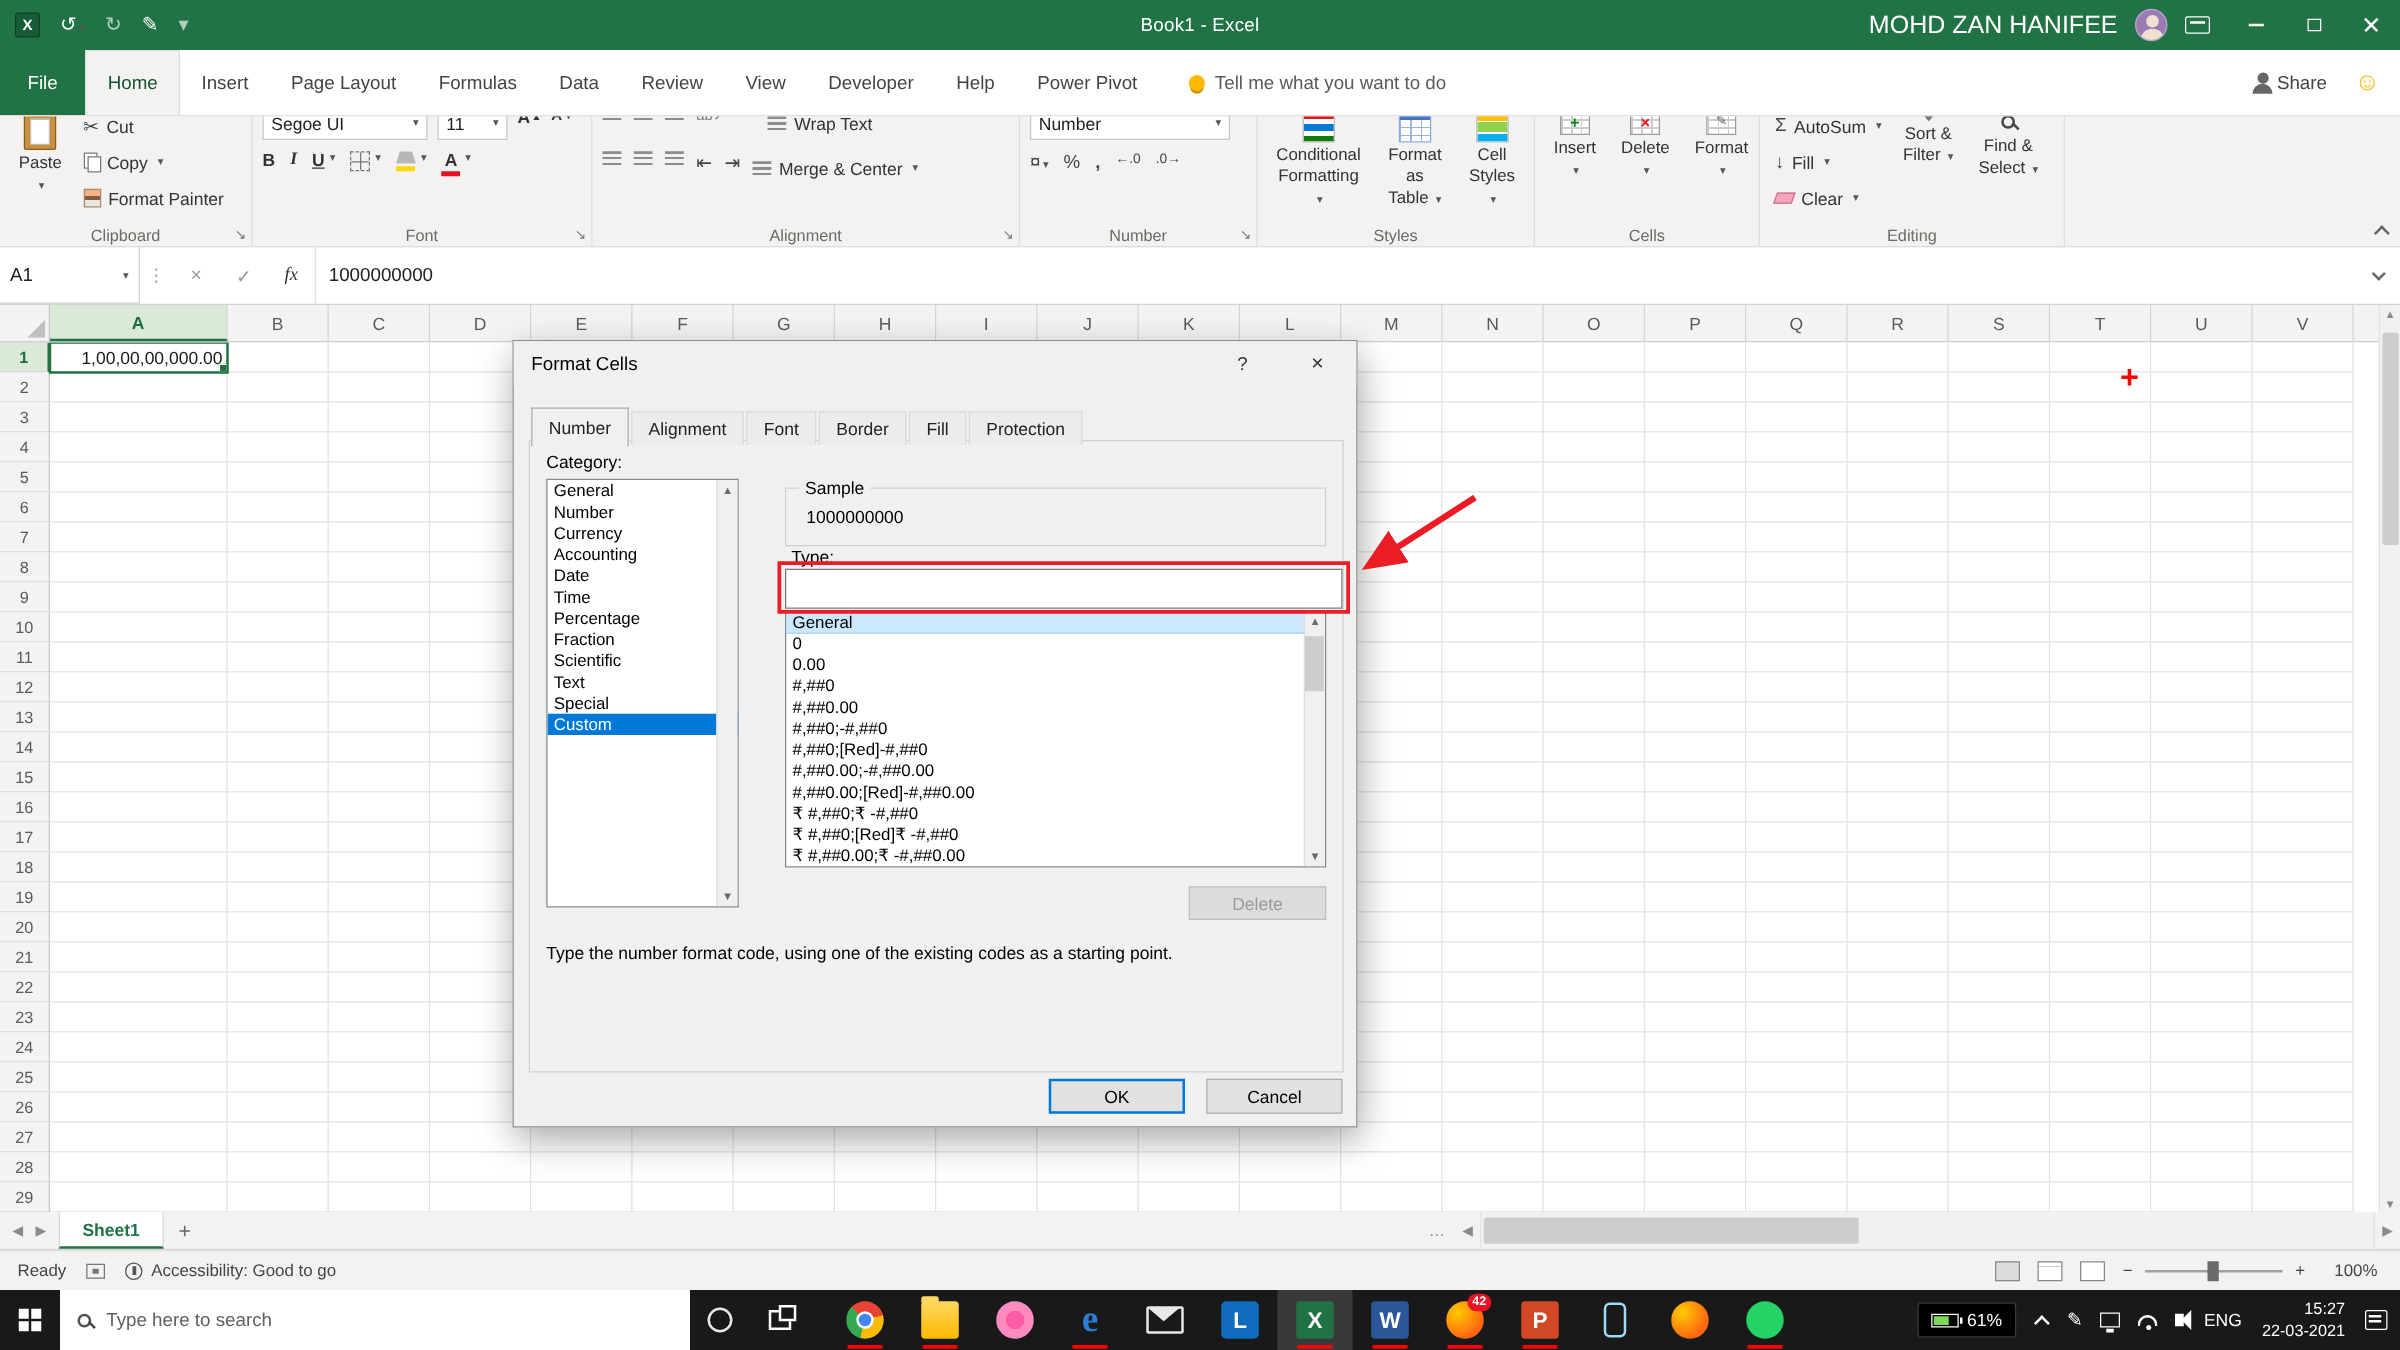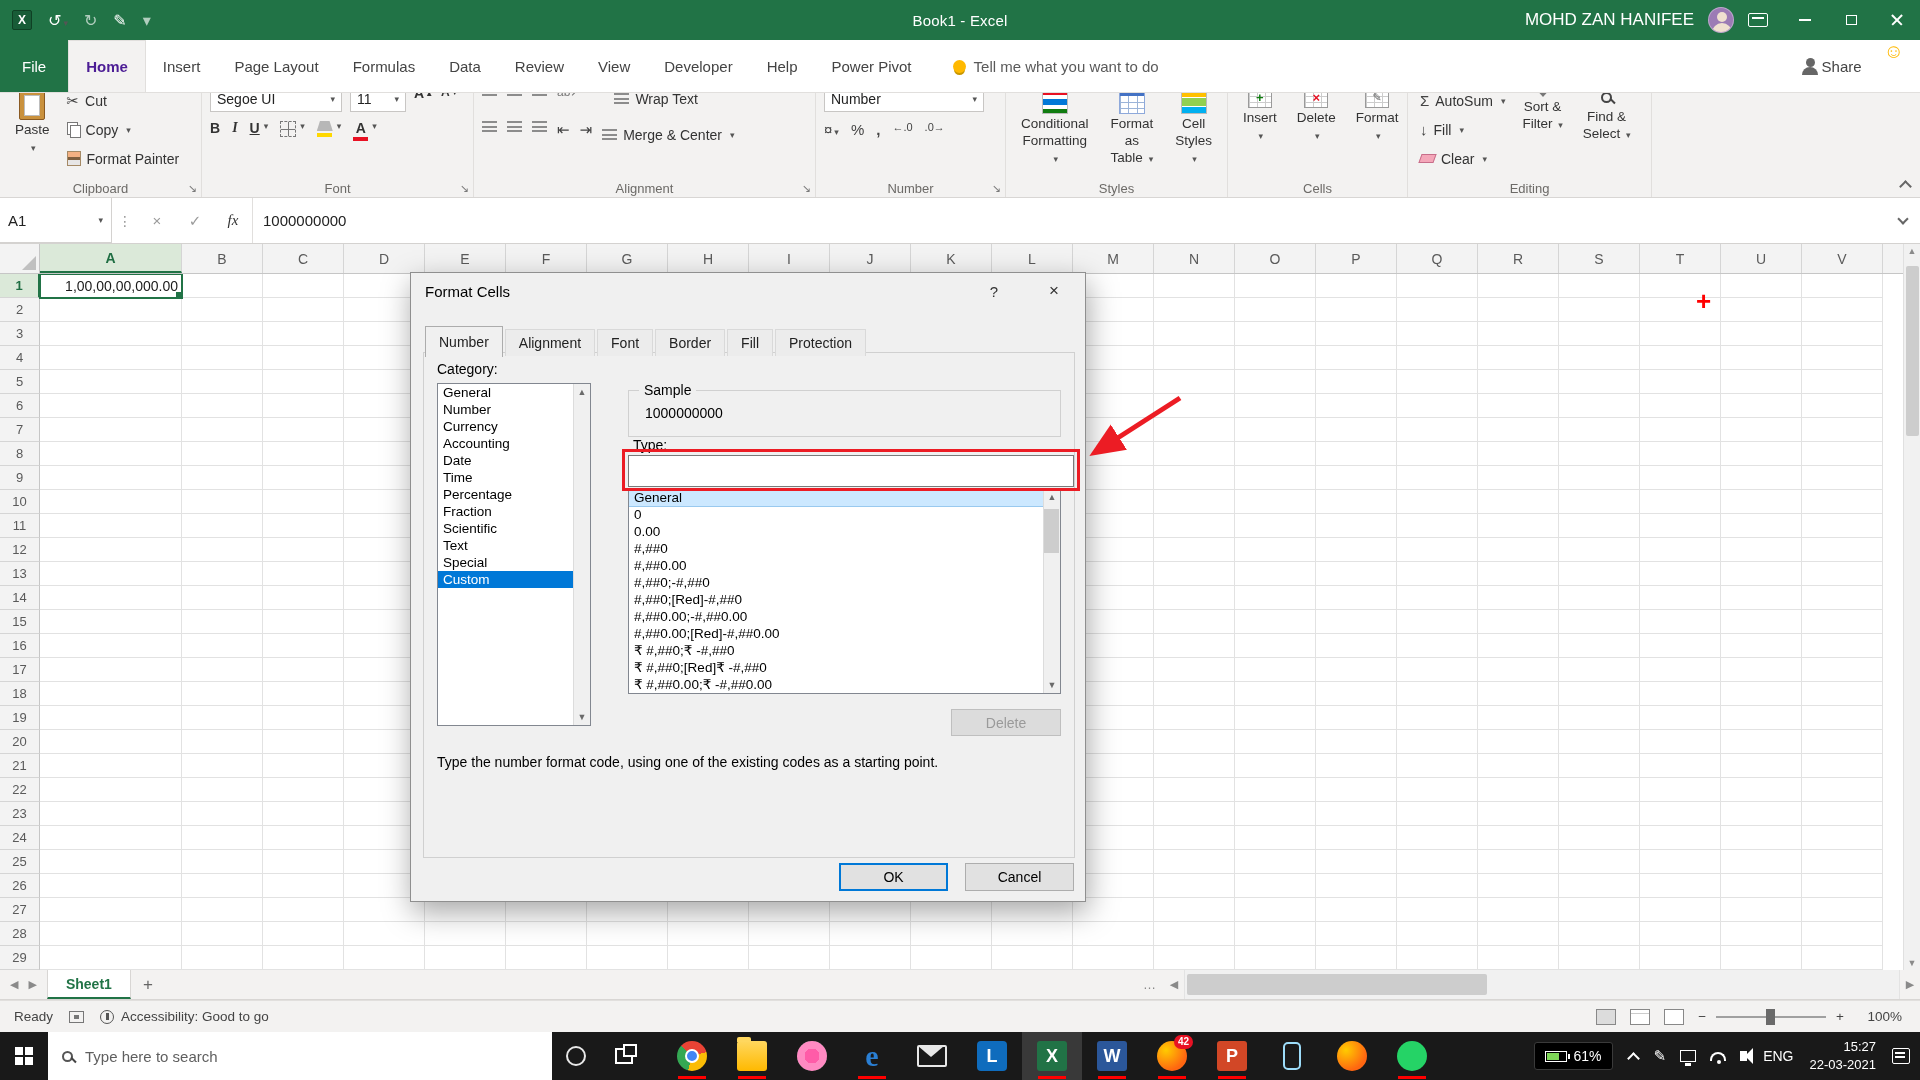--- a/index.html
+++ b/index.html
@@ -8,43 +8,43 @@
 .screen{position:relative;width:1920px;height:1080px;background:#fff}
 
 
 .titlebar{position:absolute;left:0;top:0;width:1920px;height:40px;background:#217346;color:#fff;display:flex;align-items:center;z-index:5}
 .qat{display:flex;align-items:center;gap:16px;padding-left:12px;font-size:16px}
 .qat span{cursor:default}
 .app-logo{width:20px;height:20px;background:#185c37;border:1px solid #0f4024;border-radius:2px;display:flex;align-items:center;justify-content:center;font-size:12px;font-weight:bold;color:#fff}
 .qat .dim{opacity:.65}
 .tb-title{position:absolute;left:50%;transform:translateX(-50%);font-size:15px;letter-spacing:.2px}
 .tb-right{margin-left:auto;display:flex;align-items:center;gap:14px}
-.tb-user{font-size:17px}
+.tb-user{font-size:20px}
 .avatar{width:26px;height:26px;border-radius:50%;background:#9c7bb5;position:relative;overflow:hidden;border:1px solid #ffffff55}
 .avatar::before{content:"";position:absolute;left:8px;top:4px;width:10px;height:10px;border-radius:50%;background:#f0e0d0}
 .avatar::after{content:"";position:absolute;left:3px;top:15px;width:20px;height:12px;border-radius:10px 10px 0 0;background:#f0e0d0}
 .ribbon-opts{width:20px;height:14px;border:1px solid #fff;border-radius:2px;position:relative}
 .ribbon-opts::after{content:"";position:absolute;left:3px;top:3px;right:3px;height:2px;background:#fff}
 .win-btns{display:flex}
 .win-btn{width:46px;height:40px;display:flex;align-items:center;justify-content:center}
 .ic-min{width:12px;height:2px;background:#fff}
 .ic-max{width:11px;height:10px;border:1.5px solid #fff}
 .ic-close{position:relative;width:14px;height:14px}
 .ic-close::before,.ic-close::after{content:"";position:absolute;left:0;top:6px;width:14px;height:1.6px;background:#fff}
 .ic-close::before{transform:rotate(45deg)}.ic-close::after{transform:rotate(-45deg)}
 
 
 .tabs-row{position:absolute;left:0;top:40px;width:1920px;height:53px;background:#fff;display:flex;align-items:stretch;border-bottom:1px solid #e1dfdd;z-index:4}
 #rtabs{display:flex;align-items:stretch}
 .rtab{padding:0 17px;display:flex;align-items:center;font-size:15px;color:#444;cursor:default}
 .rtab.file{background:#217346;color:#fff;padding:0 22px}
-.rtab.sel{background:#f3f2f1;color:#4c1d95;border:1px solid #e1dfdd;border-bottom:none;font-weight:bold}
+.rtab.sel{background:#f3f2f1;color:#14532d;border:1px solid #e1dfdd;border-bottom:none;font-weight:normal}
 .tellme{display:flex;align-items:center;gap:8px;margin-left:24px;font-size:15px;color:#5a5a5a}
 .bulb{width:13px;height:13px;border-radius:50%;background:#ffb900;box-shadow:0 3px 0 -1px #c99700}
-.tabs-right{margin-left:auto;display:flex;gap:22px;padding-right:16px;font-size:15px;color:#444}
+.tabs-right{margin-left:auto;display:flex;align-items:center;gap:22px;padding-right:16px;font-size:15px;color:#444}
 .share-btn{display:flex;align-items:center;gap:7px}
 .i-person{width:9px;height:9px;border-radius:50%;background:#666;position:relative;margin-top:-8px}
 .i-person::after{content:"";position:absolute;top:9px;left:-3.5px;width:16px;height:8px;border-radius:8px 8px 0 0;background:#666}
 .smiley{color:#ffb900;font-size:20px}
 
 
 .ribbon{position:absolute;left:0;top:80px;width:1920px;height:118px;background:#f3f2f1;border-bottom:1px solid #d8d6d4;display:flex;z-index:3}
 .rgroup{position:relative;border-right:1px solid #e1dfdd;padding:5px 8px 24px 8px;display:flex;gap:6px}
 .rg-footer{position:absolute;bottom:1px;left:0;right:0;text-align:center;font-size:13px;color:#6c6a67}
 .launcher{position:absolute;right:4px;bottom:3px;font-size:11px;color:#7a7a7a;line-height:1}

